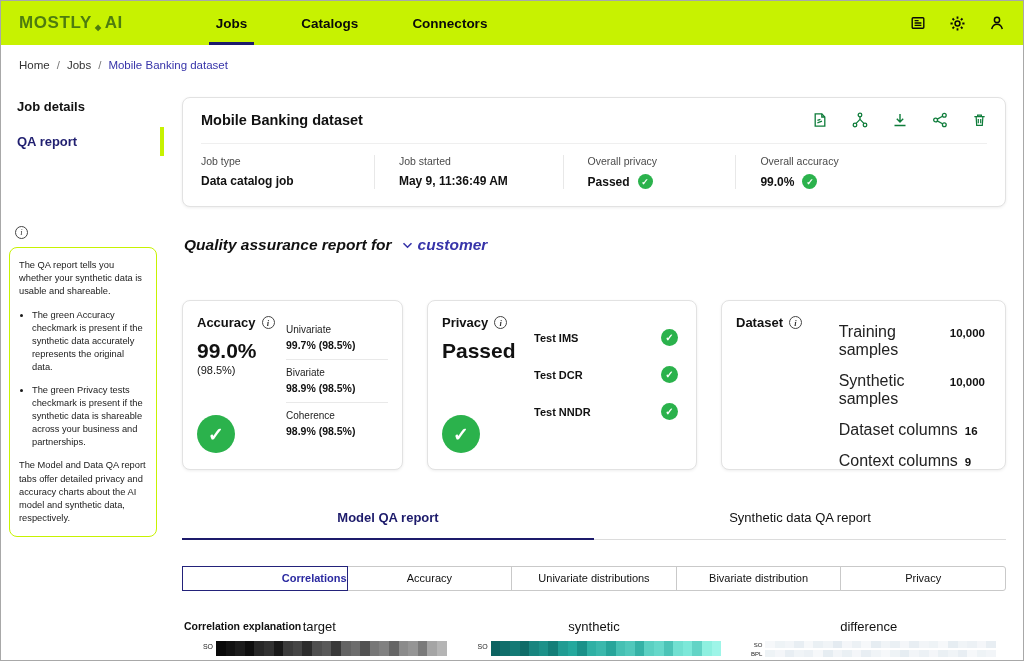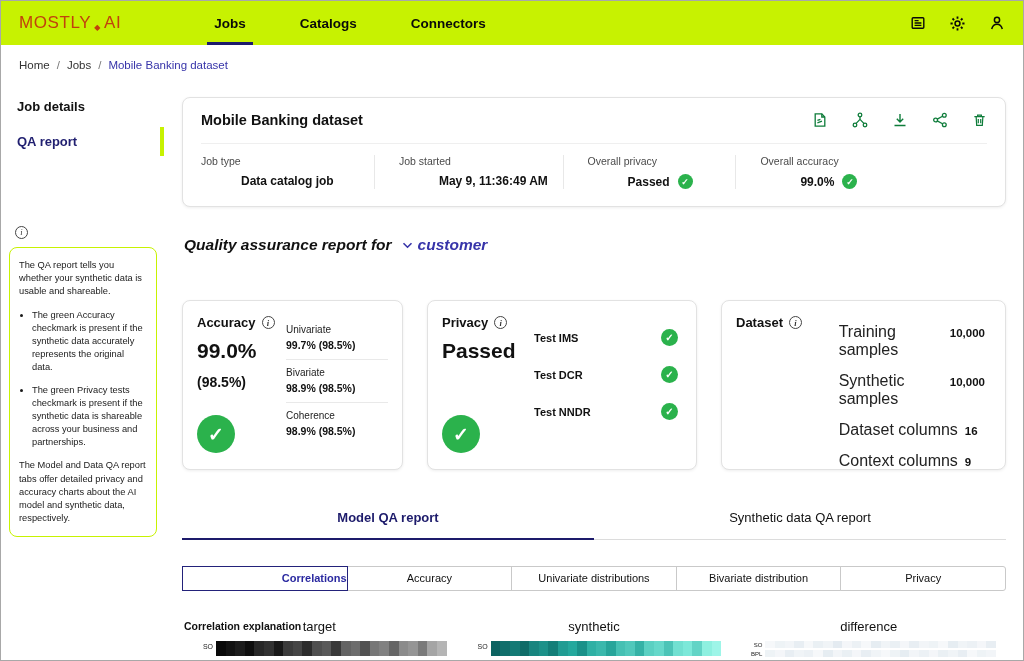--- a/index.html
+++ b/index.html
@@ -2,21 +2,21 @@
 <html><head>
 <meta charset="utf-8">
 <style>
   * { box-sizing: border-box; }
   html,body { margin:0; padding:0; background:#e9e9e9; }
   body { font-family:"Liberation Sans", sans-serif; color:#111; }
   .page { width:1024px; height:661px; background:#fff; border:1px solid #a8a8a8; overflow:hidden; display:flex; flex-direction:column; }
 
   
   .topbar { height:44px; flex:0 0 44px; background:#c7f201; display:flex; align-items:center; padding:0 18px; }
-  .logo { display:flex; align-items:flex-end; gap:2px; font-weight:400; font-size:17px; letter-spacing:.6px; color:#c2410c; }
+  .logo { display:flex; align-items:flex-end; gap:2px; font-weight:700; font-size:17px; letter-spacing:.6px; color:#4d7c0f; }
   .logo .dot { font-size:8px; margin:0 1px; transform:translateY(-1px); }
   .topnav { display:flex; height:100%; margin-left:66px; }
   .nav-item { position:relative; display:flex; align-items:center; padding:0 27px; font-size:13.5px; font-weight:600; color:#0a0a0a; cursor:pointer; }
   .nav-item.active::after { content:""; position:absolute; left:20px; right:20px; bottom:0; height:3px; background:#1d1b6b; }
   .topbar-icons { margin-left:auto; display:flex; align-items:center; gap:23px; color:#0a0a0a; }
   .topbar-icons .icn { display:inline-flex; cursor:pointer; }
 
   
   .breadcrumb { height:40px; flex:0 0 40px; display:flex; align-items:center; gap:7px; padding:0 18px; font-size:11.5px; color:#333; }
   .breadcrumb .crumb { cursor:pointer; }
@@ -43,42 +43,42 @@
   .job-card { border:1px solid #e2e2e2; border-radius:8px; box-shadow:0 1px 3px rgba(0,0,0,.07); padding:14px 18px 17px; background:#fff; }
   .job-head { display:flex; align-items:center; }
   .job-title { font-size:14.5px; font-weight:700; }
   .job-icons { margin-left:auto; display:flex; gap:24px; color:#0e7c3a; }
   .job-icons .icn { display:inline-flex; cursor:pointer; }
   .job-fields { display:flex; margin-top:15px; border-top:1px solid #efefef; padding-top:11px; }
   .field { padding-right:14px; }
   .field + .field { border-left:1px solid #e8e8e8; padding-left:24px; }
   .field:nth-child(1){ flex:0 0 22%; } .field:nth-child(2){ flex:0 0 24%; } .field:nth-child(3){ flex:0 0 22%; } .field:nth-child(4){ flex:1; }
   .field-label { font-size:10.5px; color:#4a4a4a; }
-  .field-value { margin-top:7px; font-size:12px; font-weight:700; display:flex; align-items:center; gap:8px;margin-left:40px; }
+  .field-value { margin-top:7px; font-size:12px; font-weight:700; display:flex; align-items:center; gap:8px; }
 
   
   .check { display:inline-flex; align-items:center; justify-content:center; background:#2bb24c; color:#fff; border-radius:50%; font-weight:700; flex:0 0 auto; }
   .check.sm { width:15px; height:15px; font-size:9px; }
   .check.md { width:17px; height:17px; font-size:10px; }
   .check.lg { width:38px; height:38px; font-size:19px; }
 
   
   .qa-heading { margin:29px 2px 46px; font-size:15.5px; font-weight:700; font-style:italic; display:flex; align-items:center; gap:10px; }
   .qa-heading .selector { display:flex; align-items:center; gap:5px; color:#3734a9; cursor:pointer; }
 
   
   .cards-row { display:flex; gap:24px; }
   .card { background:#fff; border:1px solid #e2e2e2; border-radius:8px; box-shadow:0 1px 3px rgba(0,0,0,.07); padding:14px 14px 16px; height:170px; display:flex; }
   .card.accuracy { flex:0 0 221px; }
   .card.privacy { flex:0 0 270px; }
   .card.dataset { flex:1; }
   .card-title { font-size:13px; font-weight:700; display:flex; align-items:center; gap:6px; }
   .card-left { flex:1; display:flex; flex-direction:column; }
   .big-value { font-size:21px; font-weight:800; margin-top:9px; }
-  .baseline { font-size:14px; margin-top:11px;font-weight:bold; }
+  .baseline { font-size:11px; margin-top:1px; }
   .big-check-wrap { margin-top:auto; }
   .acc-metrics { flex:0 0 102px; margin-top:2px; }
   .metric { padding:7px 0 8px; }
   .metric + .metric { border-top:1px solid #e9e9e9; }
   .metric-label { font-size:10px; color:#222; }
   .metric-value { font-size:10.5px; font-weight:700; margin-top:4px; }
   .priv-tests { flex:0 0 148px; margin-top:14px; padding-right:4px; }
   .test-row { display:flex; align-items:center; justify-content:space-between; margin-bottom:20px; }
   .test-label { font-size:11px; font-weight:700; }
   .ds-rows { flex:1; padding:8px 6px 0 16px; }

